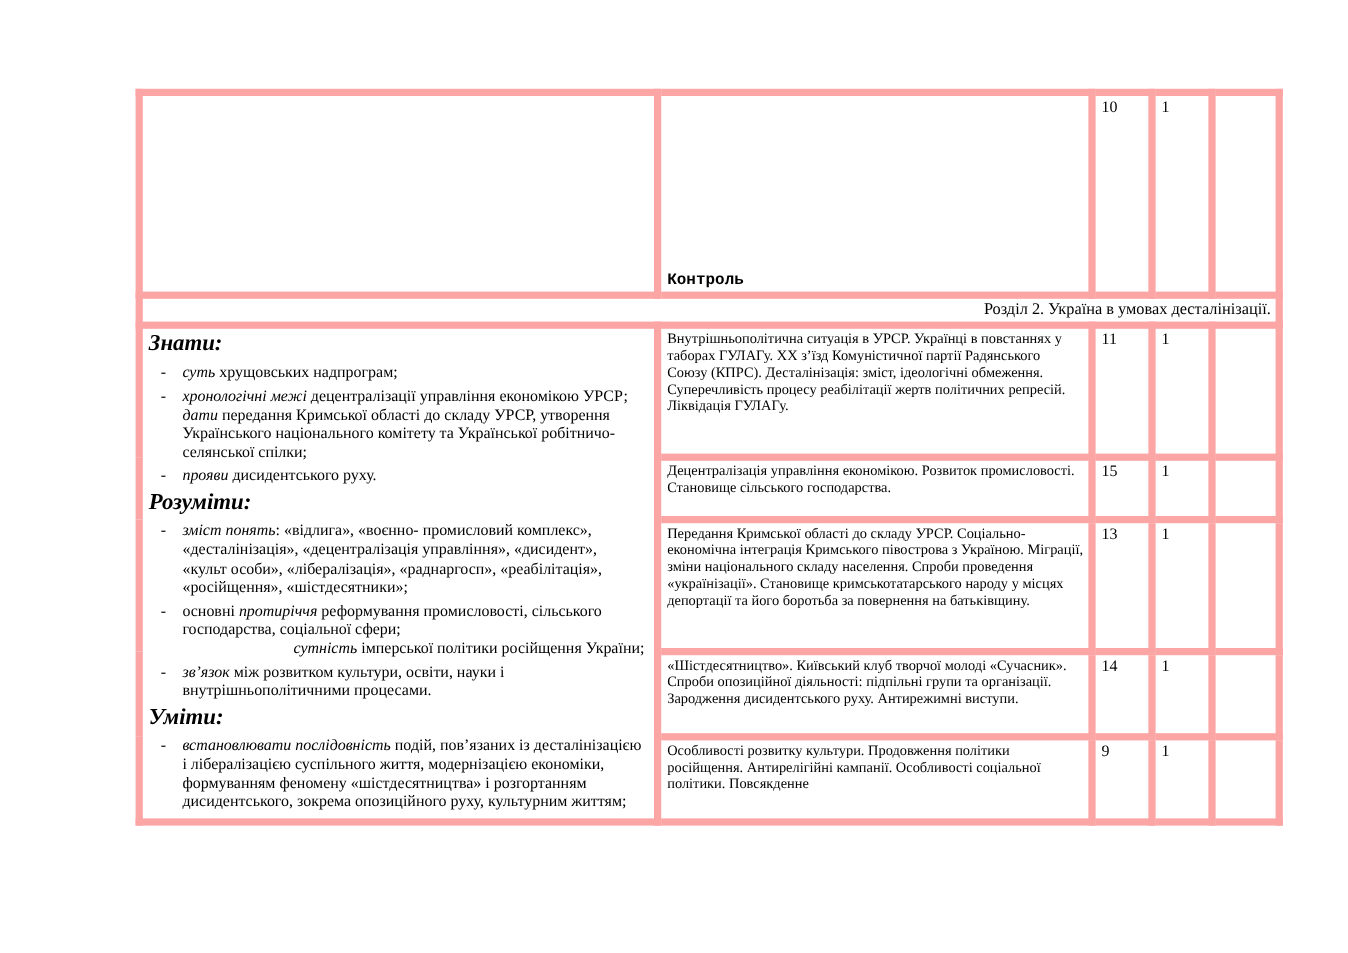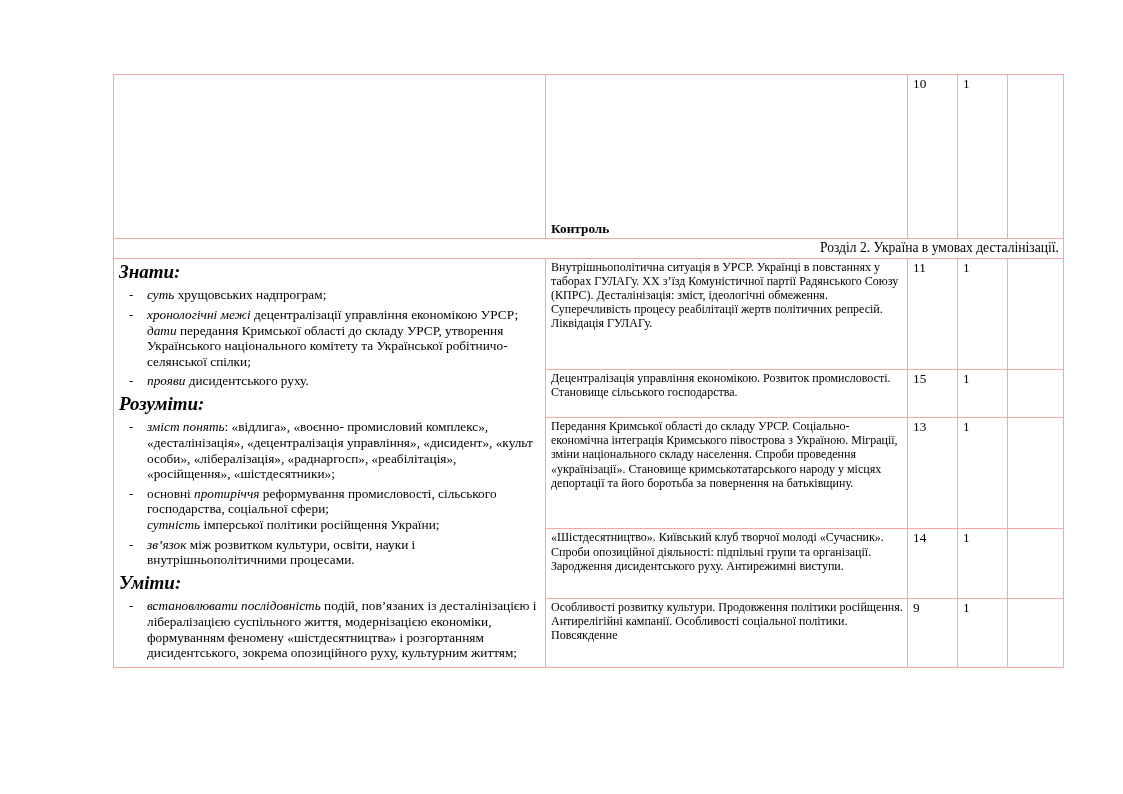--- a/index.html
+++ b/index.html
@@ -29,21 +29,21 @@
   .plan-table {
     position: absolute;
     left: 113px;
     top: 74px;
     width: 950px;
     border-collapse: collapse;
     table-layout: fixed;
   }
 
   .plan-table td {
-    border: 1px solid #fca5a5;
+    border: 6px solid #fca5a5;
     vertical-align: top;
     padding: 1px 4px 2px 5px;
     font-size: 13.3px;
     line-height: 1.175;
     font-family: "Liberation Serif", "DejaVu Serif", serif;
   }
 
   
   col.c-goals   { width: 432px; }
   col.c-content { width: 362px; }
@@ -55,20 +55,21 @@
   .row-carry .cell-goals   { height: 160px; }
   .row-carry .cell-content { height: 160px; position: relative; }
 
   .control-label {
     position: absolute;
     left: 5px;
     bottom: 2px;
     font-weight: bold;
     font-size: 13.3px;
     line-height: 1.15;
+    font-family: Liberation Mono, monospace;
   }
 
   .cell-num, .cell-hours {
     text-align: left;
     padding-left: 7px;
   }
 
   .section-row td {
     text-align: right;
     font-weight: normal;
@@ -106,20 +107,21 @@
     top: 0;
   }
   li.flush::before { left: 0px; }
   li.flush { padding-left: 12px; }
 
   .it { font-style: italic; }
 
   .subline {
     display: block;
     line-height: 1.175;
+    text-align: right;
   }
 
   .cell-notes { }
 
   
   .content-par {
     margin: 0;
     line-height: 1.175;
     font-size: 12px;
   }

